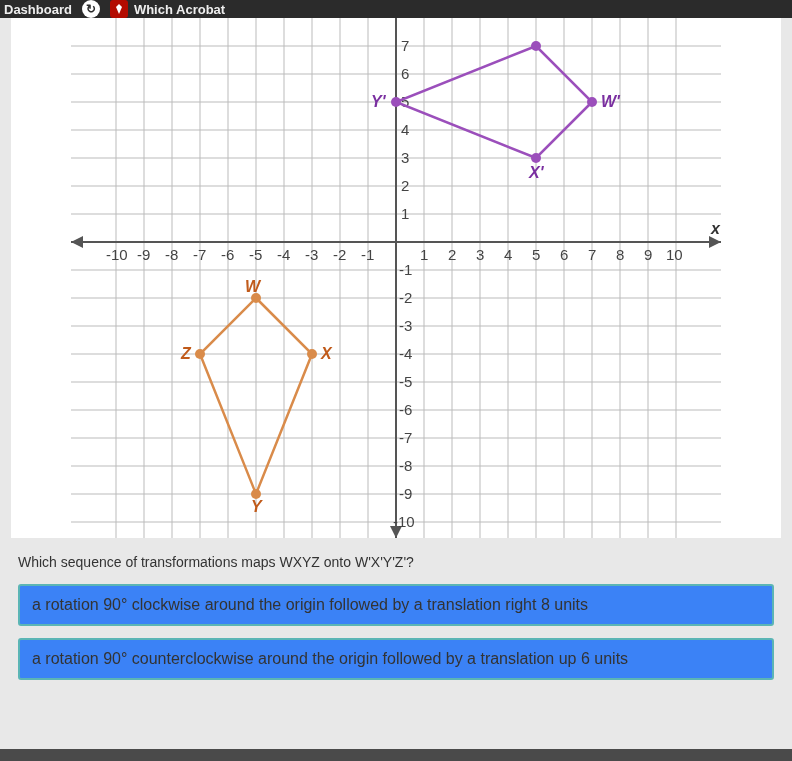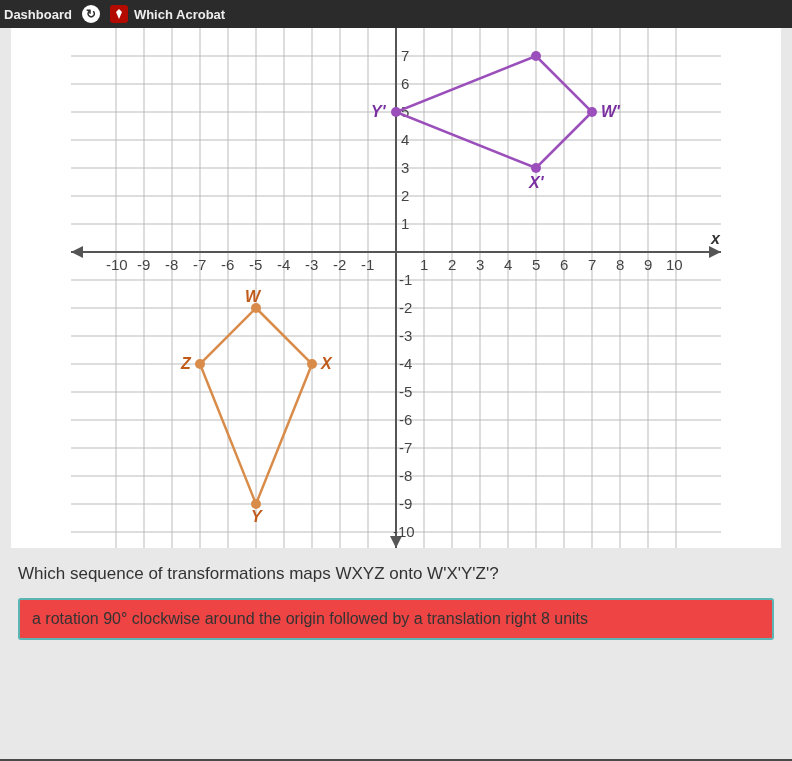--- a/index.html
+++ b/index.html
@@ -5,21 +5,21 @@
   * { box-sizing: border-box; margin: 0; padding: 0; }
   body {
     font-family: Arial, sans-serif;
     background: #4a4a4a;
     width: 792px;
     height: 761px;
     overflow: hidden;
   }
   .header {
     background: #2b2b2b;
-    height: 28px;
+    height: 18px;
     display: flex;
     align-items: center;
     padding: 0 4px;
     gap: 10px;
   }
   .header-item {
     color: #eee;
     font-size: 13px;
     font-weight: bold;
     display: flex;
@@ -45,26 +45,26 @@
   }
   .graph-wrap {
     background: #fff;
     width: 770px;
     height: 520px;
     position: relative;
     margin: 0 auto;
   }
   .graph-svg { width: 100%; height: 100%; }
   .question {
-    font-size: 17px;
+    font-size: 14px;
     color: #333;
     margin: 16px 8px 14px 8px;
   }
   .option {
-    background: #ef4444;
+    background: #3b82f6;
     border: 2px solid #5bb5b5;
     border-radius: 3px;
     padding: 10px 12px;
     margin: 0 8px 12px 8px;
     font-size: 16px;
     color: #333;
     cursor: pointer;
   }
   .option:last-child { margin-bottom: 0; }
   .grid-line { stroke: #bbb; stroke-width: 1; }
@@ -215,14 +215,17 @@
       <text class="vlabel-purple" x="518" y="160">X'</text>
       <text class="vlabel-purple" x="360" y="89">Y'</text>
     </svg>
   </div>
 
   <div class="question">Which sequence of transformations maps WXYZ onto W'X'Y'Z'?</div>
 
   <div class="option">
     <span>a rotation 90° clockwise around the origin followed by a translation right 8 units</span>
   </div>
+  <div class="option">
+    <span>a rotation 90° counterclockwise around the origin followed by a translation up 6 units</span>
+  </div>
 
 </div>
 
 </body></html>

